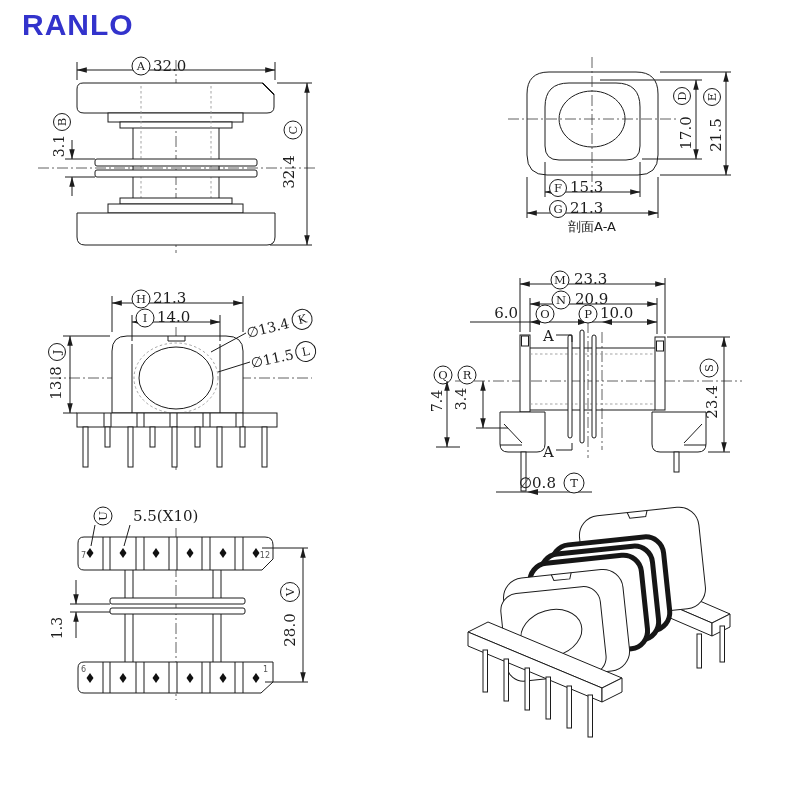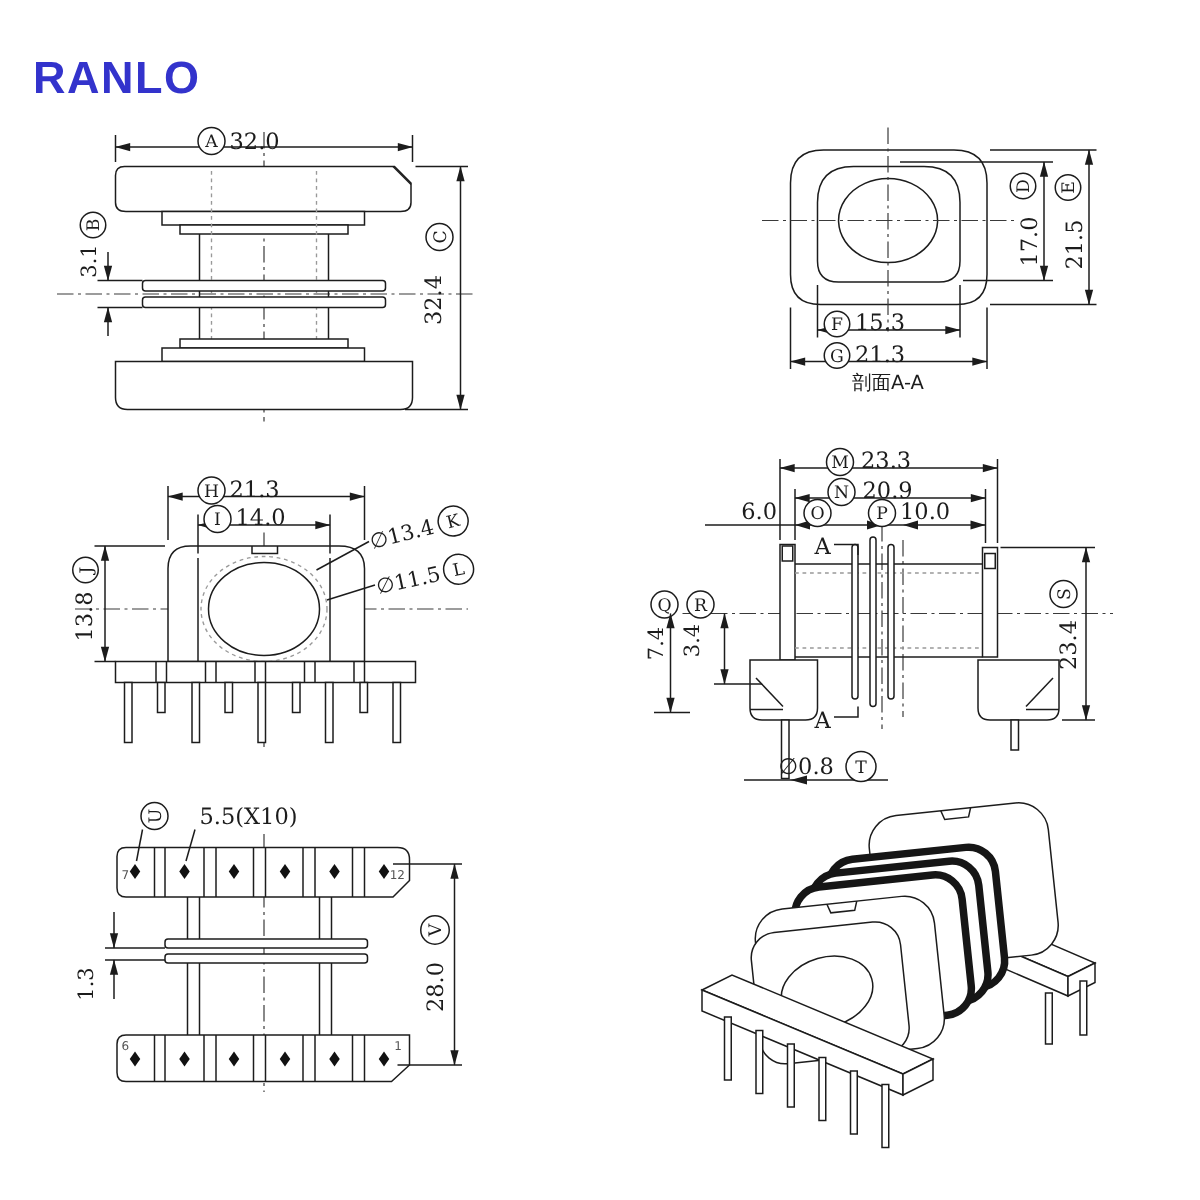--- a/index.html
+++ b/index.html
@@ -1,16 +1,16 @@
 <!DOCTYPE html>
 <html><head>
 <meta charset="utf-8">
 <style>
   html,body{margin:0;padding:0;background:#ffffff;width:800px;height:800px;overflow:hidden;}
-  #sheet{position:relative;width:800px;height:660px;background:#fff;margin-top:28px;}
+  #sheet{position:relative;width:800px;height:660px;background:#fff;}
   svg{position:absolute;top:0;left:0;}
   .ln{stroke:#1c1c1c;stroke-width:1;fill:none;}
   .lnf{stroke:#1c1c1c;stroke-width:1;fill:#ffffff;}
   .hid{stroke:#999;stroke-width:0.9;fill:none;stroke-dasharray:2.5 2.5;}
   .cl{stroke:#3a3a3a;stroke-width:0.8;fill:none;stroke-dasharray:11 3 2 3;}
   .dim{font-family:"DejaVu Serif","Liberation Serif",serif;font-size:15px;fill:#1c1c1c;}
   .dimv{font-family:"DejaVu Serif","Liberation Serif",serif;font-size:14px;fill:#1c1c1c;}
   .bal{font-family:"DejaVu Serif","Liberation Serif",serif;font-size:11.5px;fill:#1c1c1c;text-anchor:middle;}
   .cap{font-family:"DejaVu Sans","Liberation Sans",sans-serif;font-size:13px;fill:#1c1c1c;text-anchor:middle;}
   .pnum{font-family:"DejaVu Sans",sans-serif;font-size:8px;fill:#555;}

